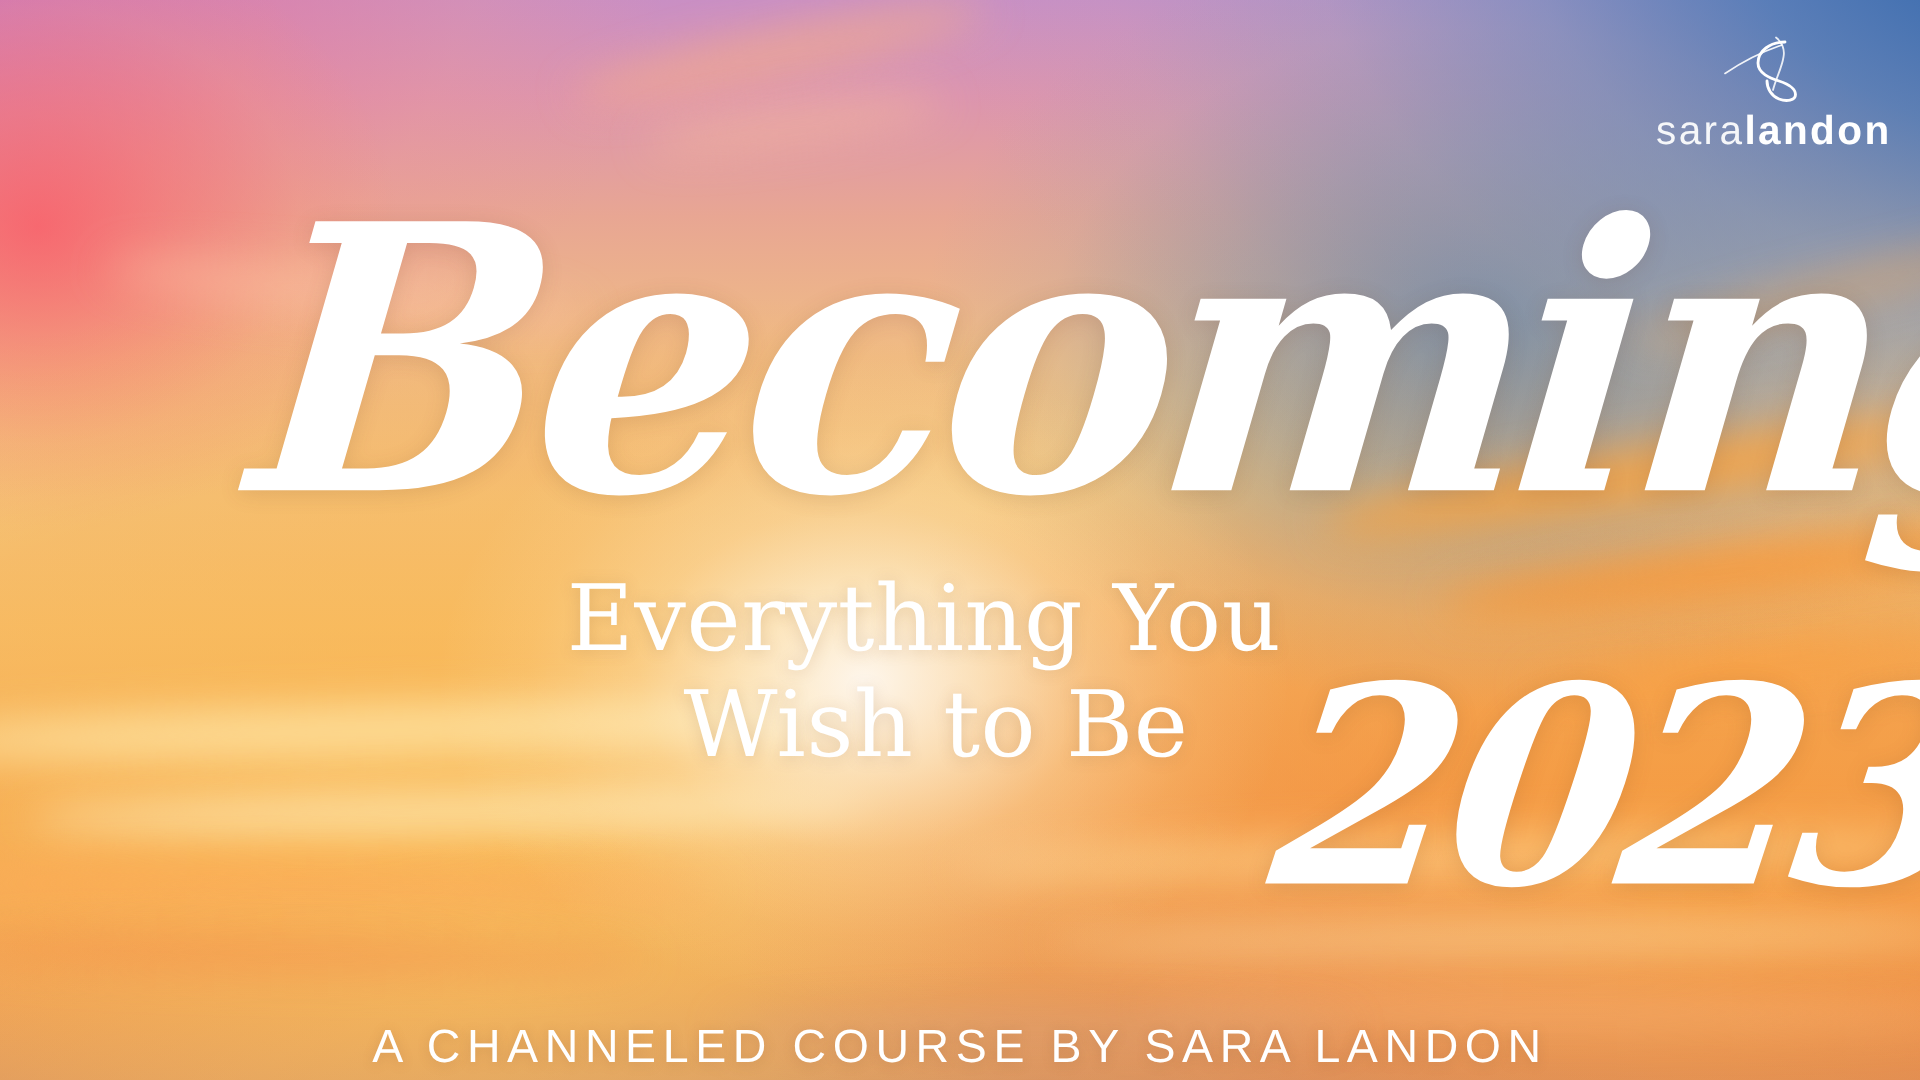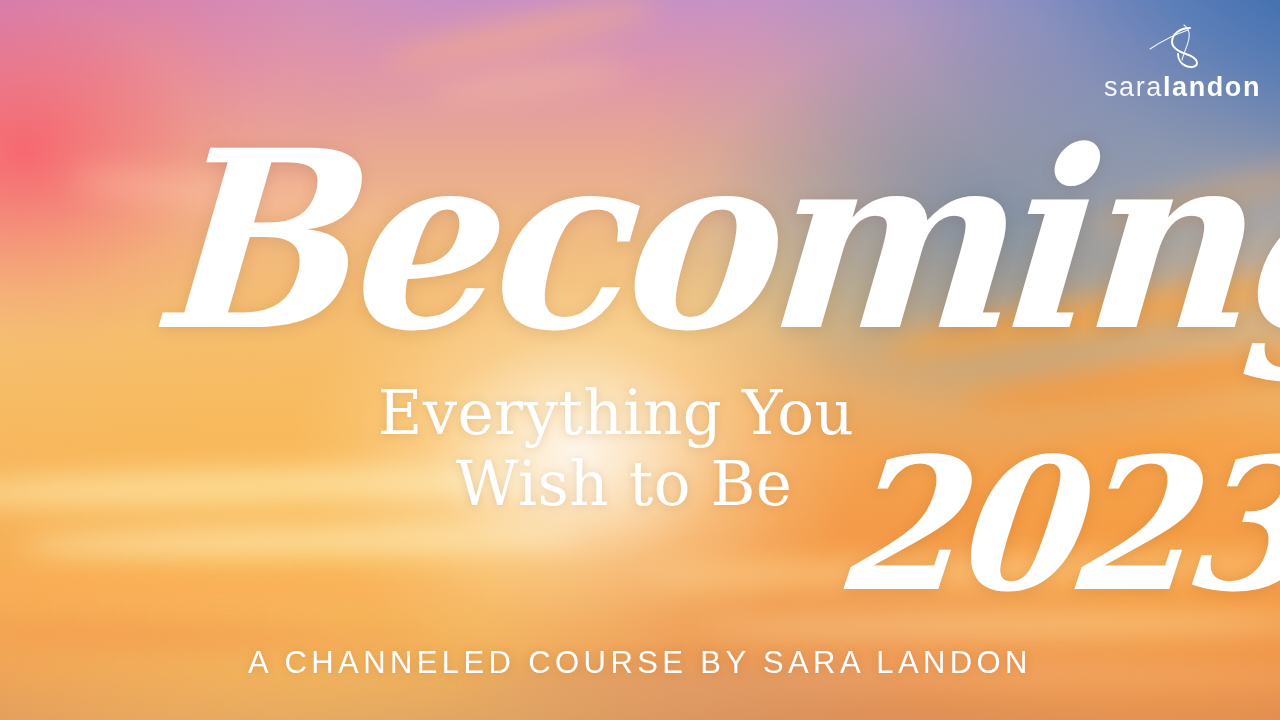--- a/index.html
+++ b/index.html
@@ -242,21 +242,21 @@
   #subtitle .ln {
     display: block;
     white-space: nowrap;
   }
   #subtitle .ln-1 { margin-left: -48px; }
   #subtitle .ln-2 { margin-left: -32px; }
 
   #tagline {
     position: absolute;
     left: 0;
-    top: 645px;
+    top: 680px;
     width: 1280px;
     text-align: center;
     color: #ffffff;
     font-family: "Liberation Sans", sans-serif;
     font-weight: 300;
     font-size: 31px;
     letter-spacing: 4.4px;
     white-space: nowrap;
     text-shadow: 0 1px 8px rgba(150,95,55,0.28);
   }

